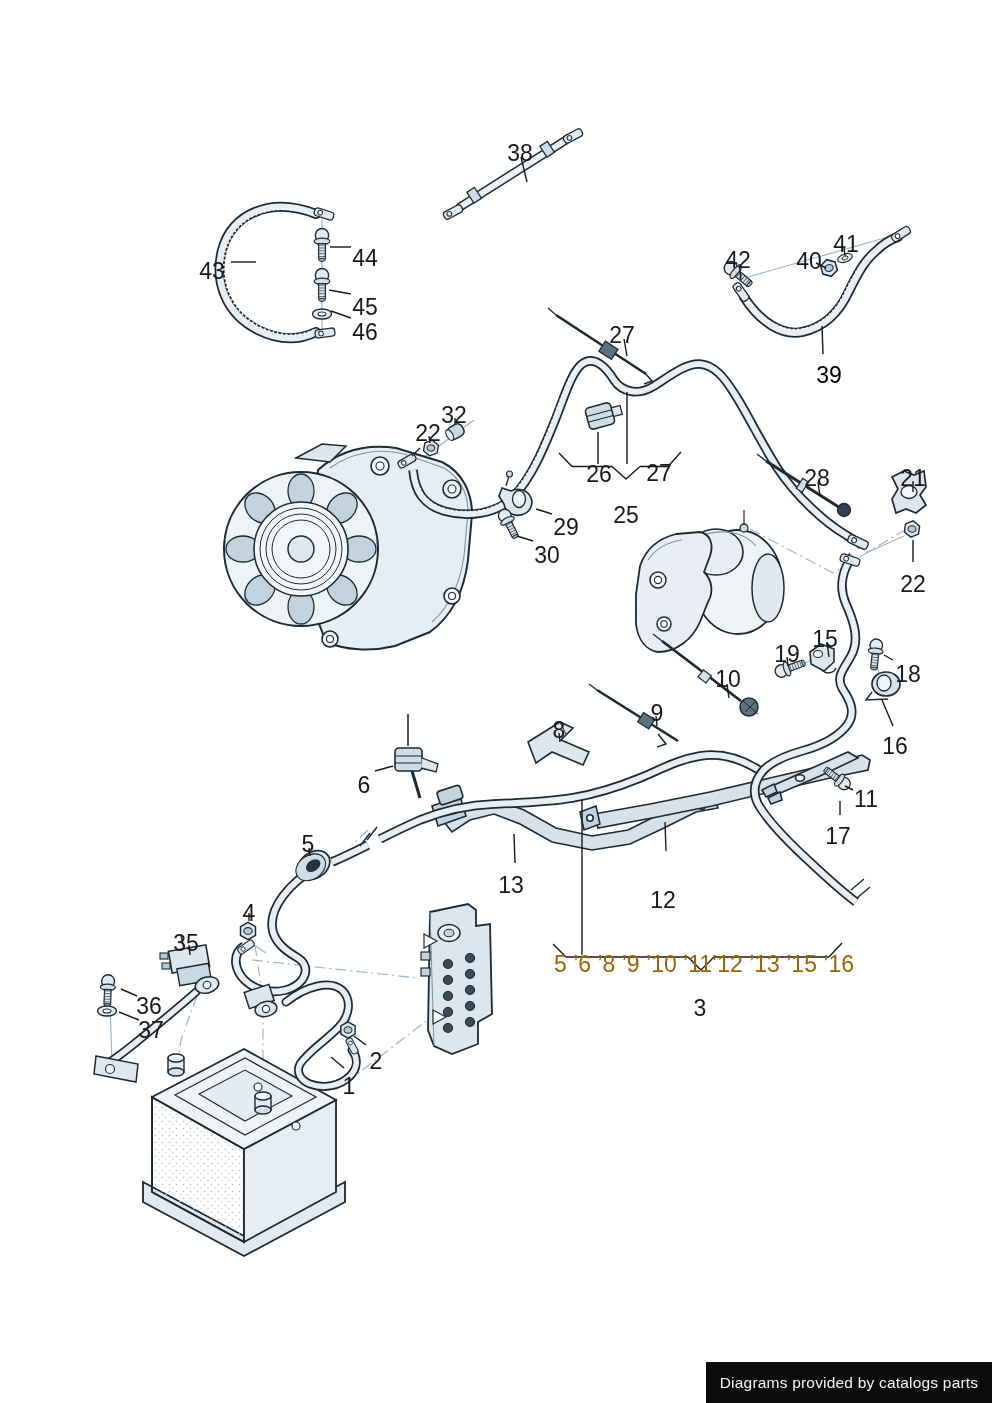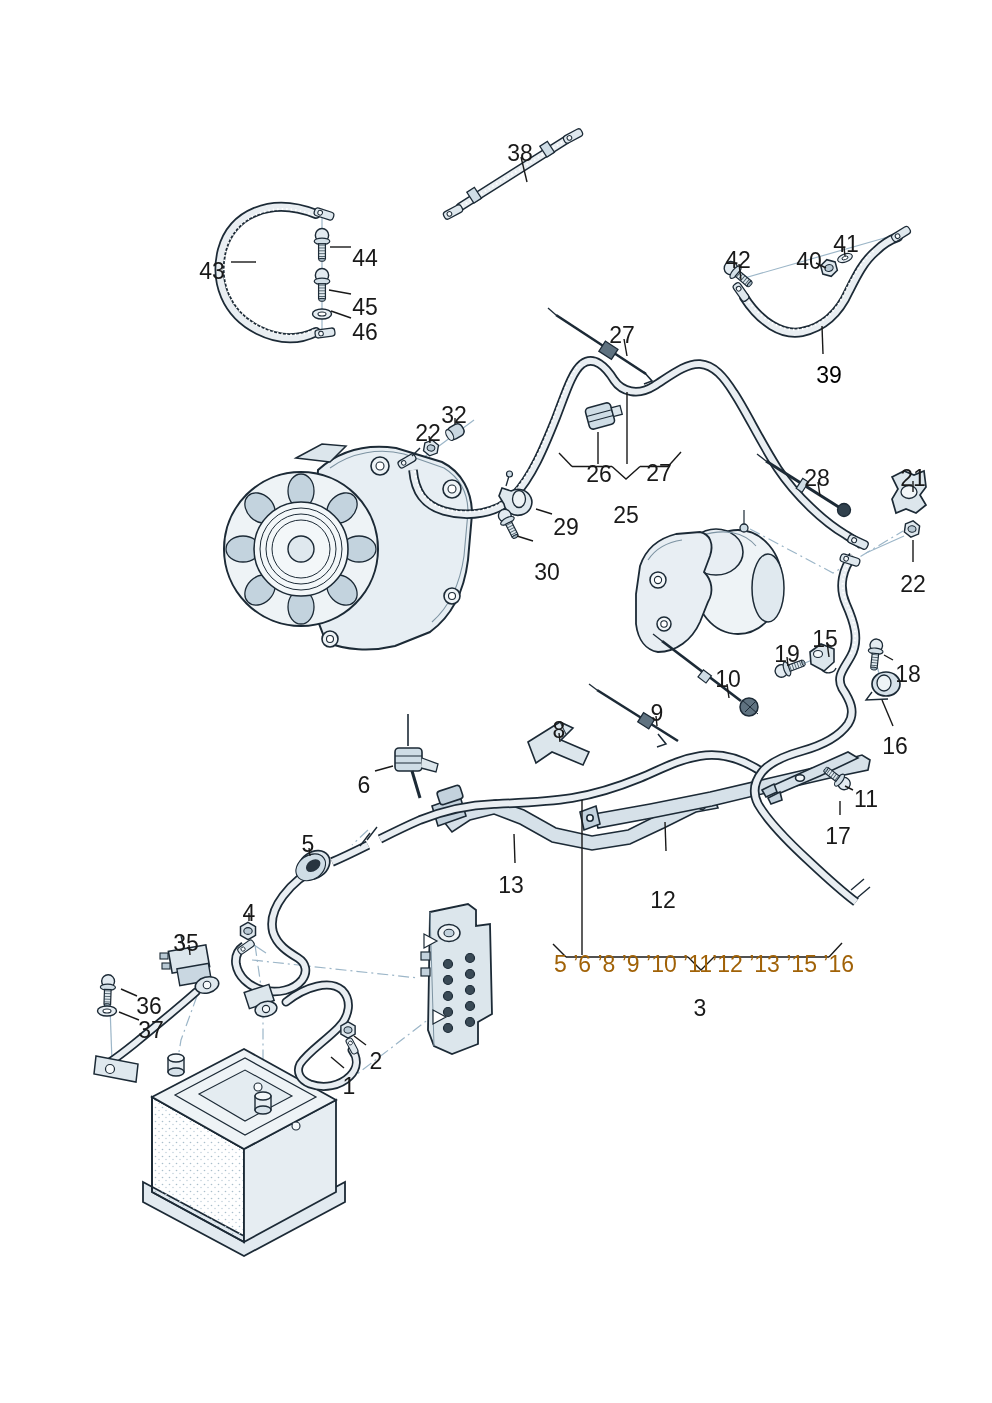--- a/index.html
+++ b/index.html
@@ -407,21 +407,21 @@
       <div class="plabel" style="left: 823px; top: 367px; color: #000000; margin-left: 6px;">39</div>
       <div class="plabel" style="left: 622px; top: 327px; color: rgb(25, 25, 25);">27</div>
       <div class="plabel" style="left: 428px; top: 425px; color: rgb(25, 25, 25);">22</div>
       <div class="plabel" style="left: 454px; top: 407px; color: rgb(25, 25, 25);">32</div>
       <div class="plabel" style="left: 599px; top: 466px; color: rgb(25, 25, 25);">26</div>
       <div class="plabel" style="left: 659px; top: 465px; color: rgb(25, 25, 25);">27</div>
       <div class="plabel" style="left: 626px; top: 507px; color: rgb(25, 25, 25);">25</div>
       <div class="plabel" style="left: 817px; top: 470px; color: rgb(25, 25, 25);">28</div>
       <div class="plabel" style="left: 913px; top: 470px; color: rgb(25, 25, 25);">21</div>
       <div class="plabel" style="left: 566px; top: 519px; color: rgb(25, 25, 25);">29</div>
-      <div class="plabel" style="left: 547px; top: 547px; color: rgb(25, 25, 25); margin-top: 17px;">30</div>
+      <div class="plabel" style="left: 547px; top: 547px; color: rgb(25, 25, 25);">30</div>
       <div class="plabel" style="left: 913px; top: 576px; color: rgb(25, 25, 25);">22</div>
       <div class="plabel" style="left: 825px; top: 631px; color: rgb(25, 25, 25);">15</div>
       <div class="plabel" style="left: 787px; top: 646px; color: rgb(25, 25, 25);">19</div>
       <div class="plabel" style="left: 908px; top: 666px; color: rgb(25, 25, 25);">18</div>
       <div class="plabel" style="left: 728px; top: 671px; color: rgb(25, 25, 25);">10</div>
       <div class="plabel" style="left: 657px; top: 705px; color: rgb(25, 25, 25);">9</div>
       <div class="plabel" style="left: 559px; top: 722px; color: rgb(25, 25, 25);">8</div>
       <div class="plabel" style="left: 895px; top: 738px; color: rgb(25, 25, 25);">16</div>
       <div class="plabel" style="left: 364px; top: 777px; color: rgb(25, 25, 25);">6</div>
       <div class="plabel" style="left: 866px; top: 791px; color: rgb(25, 25, 25);">11</div>
@@ -432,14 +432,17 @@
       <div class="plabel" style="left: 249px; top: 905px; color: rgb(25, 25, 25);">4</div>
       <div class="plabel" style="left: 186px; top: 935px; color: rgb(25, 25, 25);">35</div>
       <div class="plabel" style="left: 149px; top: 998px; color: rgb(25, 25, 25);">36</div>
       <div class="plabel" style="left: 151px; top: 1022px; color: rgb(25, 25, 25);">37</div>
       <div class="plabel" style="left: 376px; top: 1053px; color: rgb(25, 25, 25);">2</div>
       <div class="plabel" style="left: 349px; top: 1078px; color: rgb(25, 25, 25);">1</div>
       <div class="plabel" style="left: 700px; top: 1000px; color: rgb(25, 25, 25);">3</div>
       <div class="plabel" style="left: 704px; top: 956px; color: #a16207;">5 ’6 ’8 ’9 ’10 ’11’12 ’13 ’15 ’16</div>
     </div>
 
-
+<div id="attribution-bar">
+  <span>Diagrams provided by catalogs parts</span>
 </div>
 
+</div>
+
 </body></html>

